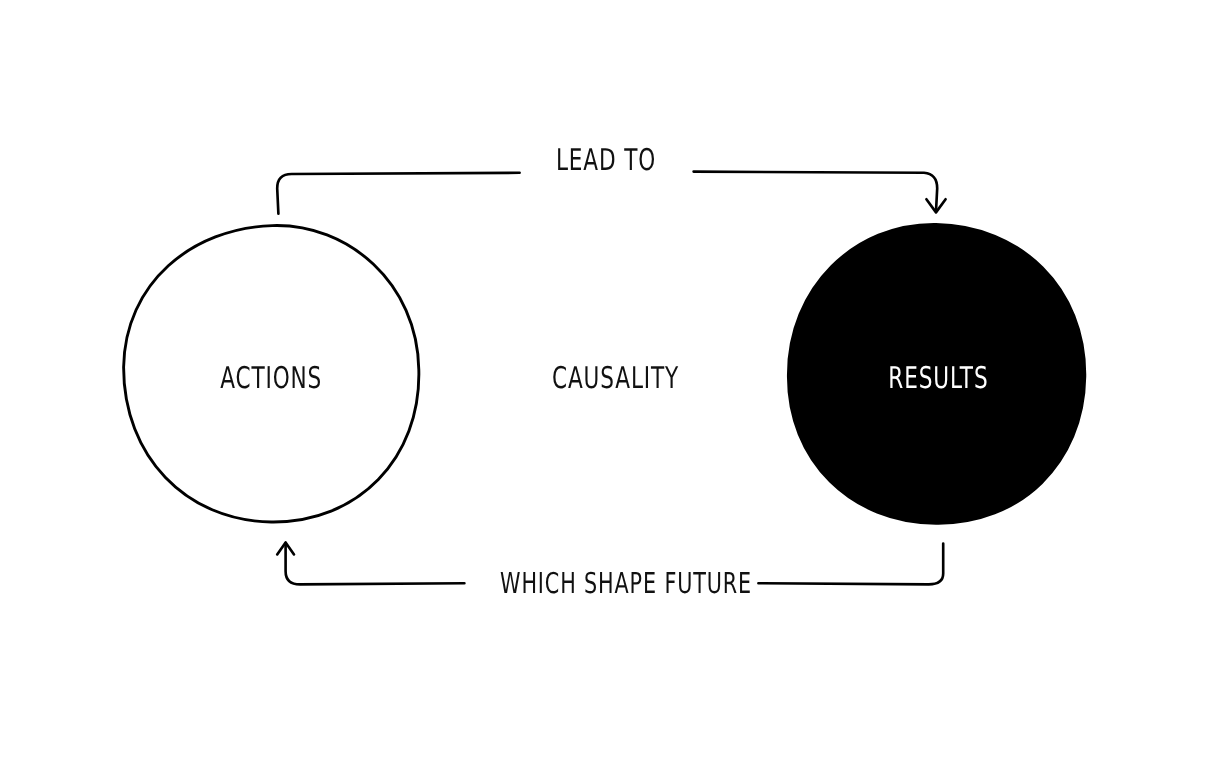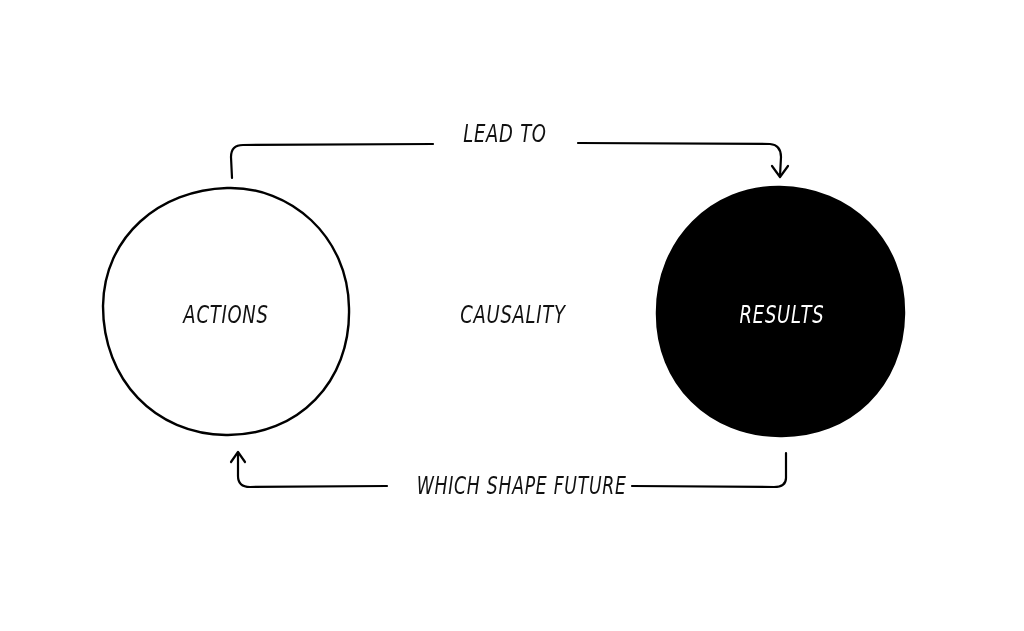--- a/index.html
+++ b/index.html
@@ -1,17 +1,17 @@
 <!DOCTYPE html>
 <html><head>
   <meta charset="utf-8">
   <style>
     html, body { margin: 0; padding: 0; background: #ffffff; }
     body { width: 1024px; height: 631px; position: relative; overflow: hidden; }
-    .canvas { position: absolute; left: 0; top: 0; width: 1024px; height: 631px; font-style: italic; }
+    .canvas { position: absolute; left: 0; top: 0; width: 1024px; height: 631px; }
     svg { position: absolute; left: 0; top: 0; }
     .label {
       position: absolute;
       font-family: "DejaVu Sans", sans-serif;
       font-size: 25px;
       letter-spacing: 1px;
       transform: scaleX(0.72);
       transform-origin: center center;
       white-space: nowrap;
       text-align: center;

